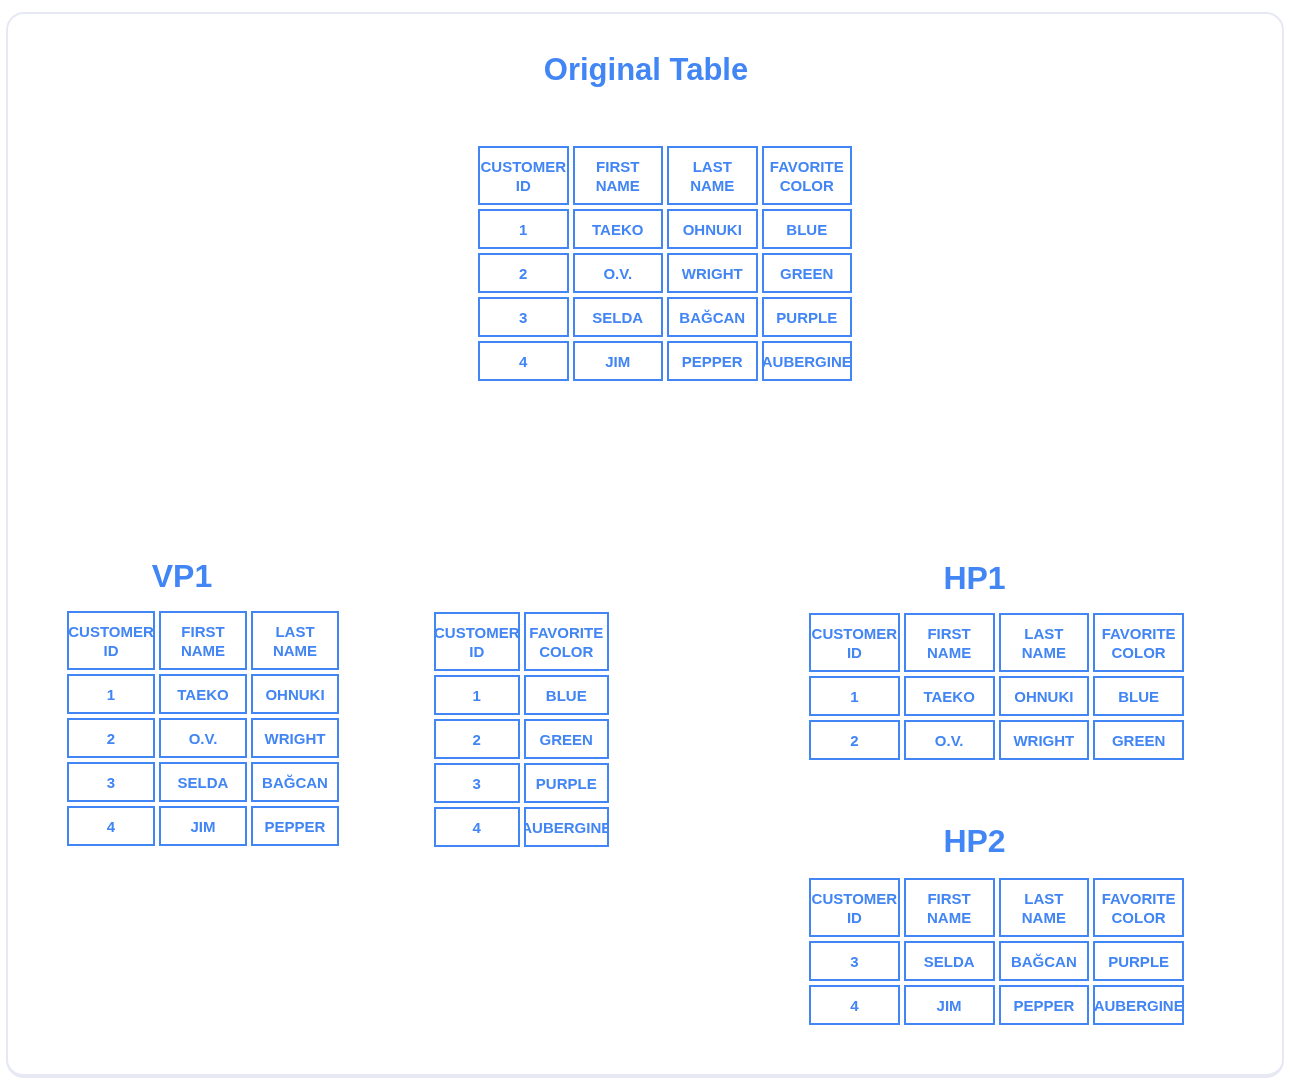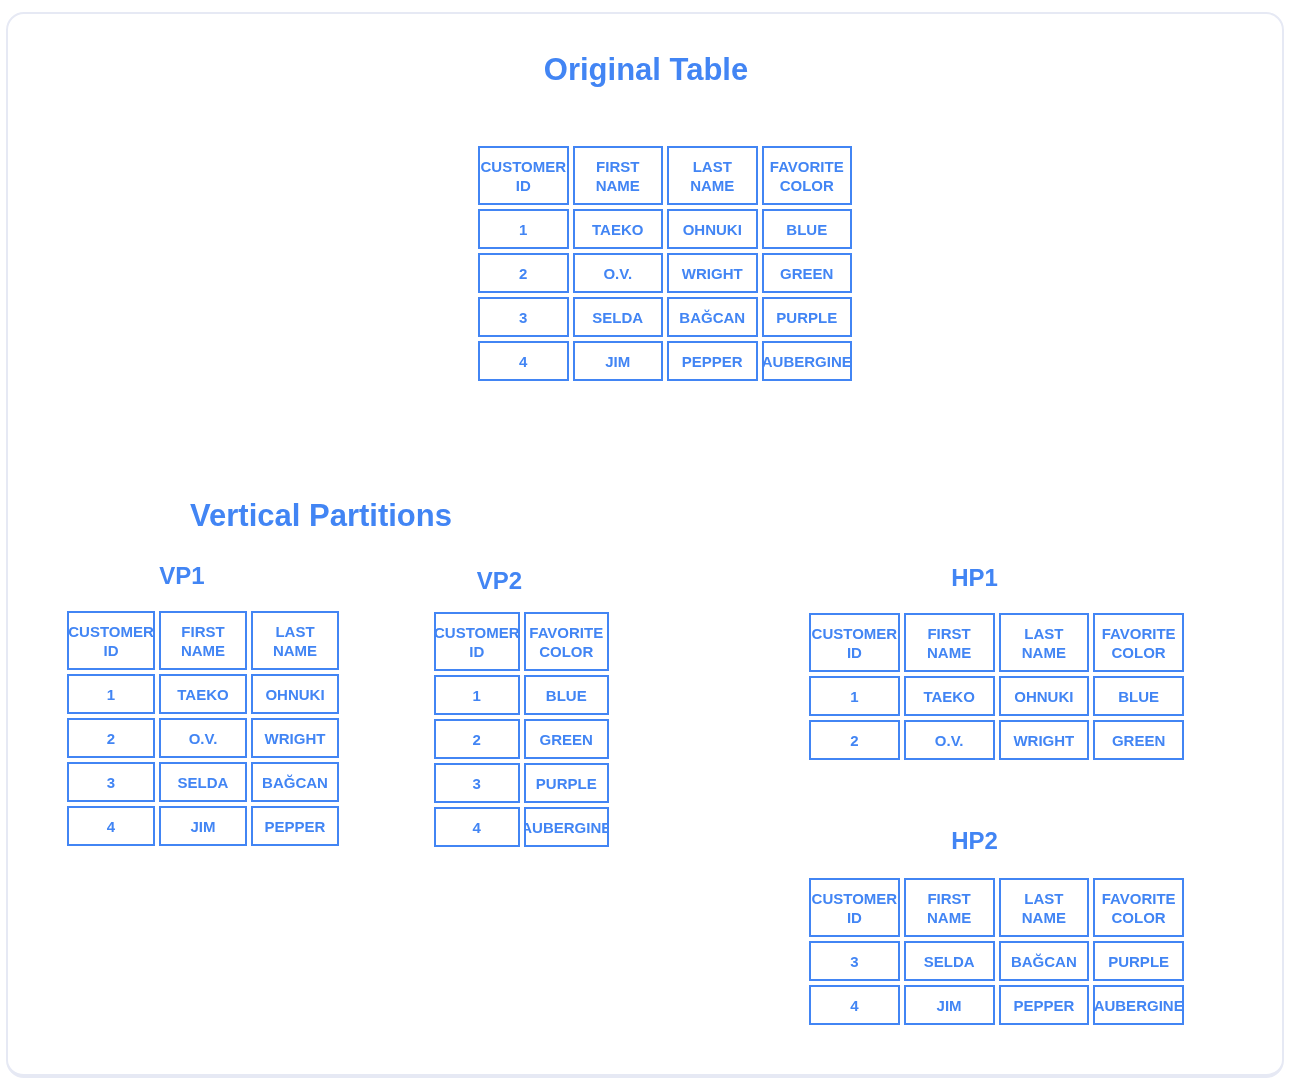--- a/index.html
+++ b/index.html
@@ -14,21 +14,21 @@
     position:absolute;left:6px;top:12px;width:1278px;height:1066px;
     background:#ffffff;border:2px solid var(--card-border);
     border-bottom-width:4px;border-radius:18px;
   }
   .big-title{
     position:absolute;color:var(--blue);font-weight:bold;
     font-size:31px;line-height:36px;text-align:center;letter-spacing:0;
   }
   .sub-title{
     position:absolute;color:var(--blue);font-weight:bold;
-    font-size:24px;line-height:26px;text-align:center;
+    font-size:32px;line-height:26px;text-align:center;
   }
   .ptable{
     position:absolute;display:grid;gap:4px;background:transparent;padding-left:44px;
   }
   .hcell,.dcell{
     border:2.5px solid var(--blue);
     background:#ffffff;
     color:var(--blue);
     font-weight:bold;
     font-size:15px;line-height:19px;
@@ -78,26 +78,24 @@
       <div class="dcell">3</div>
       <div class="dcell">SELDA</div>
       <div class="dcell">BAĞCAN</div>
       <div class="dcell">PURPLE</div>
       <div class="dcell">4</div>
       <div class="dcell">JIM</div>
       <div class="dcell">PEPPER</div>
       <div class="dcell">AUBERGINE</div>
     </div>
 
-  <div class="big-title" id="title-vertical">Vertical Partitions</div>
 
 
   <div class="sub-title" id="label-vp1">VP1</div>
 
-  <div class="sub-title" id="label-vp2">VP2</div>
 
   <div class="sub-title" id="label-hp1">HP1</div>
 
   <div class="sub-title" id="label-hp2">HP2</div>
 
   <div class="ptable" id="table-vp1" style="grid-template-columns: repeat(3, 1fr); grid-template-rows: 59px repeat(4, 40px);">
       <div class="hcell">CUSTOMER
 ID</div>
       <div class="hcell">FIRST
 NAME</div>

